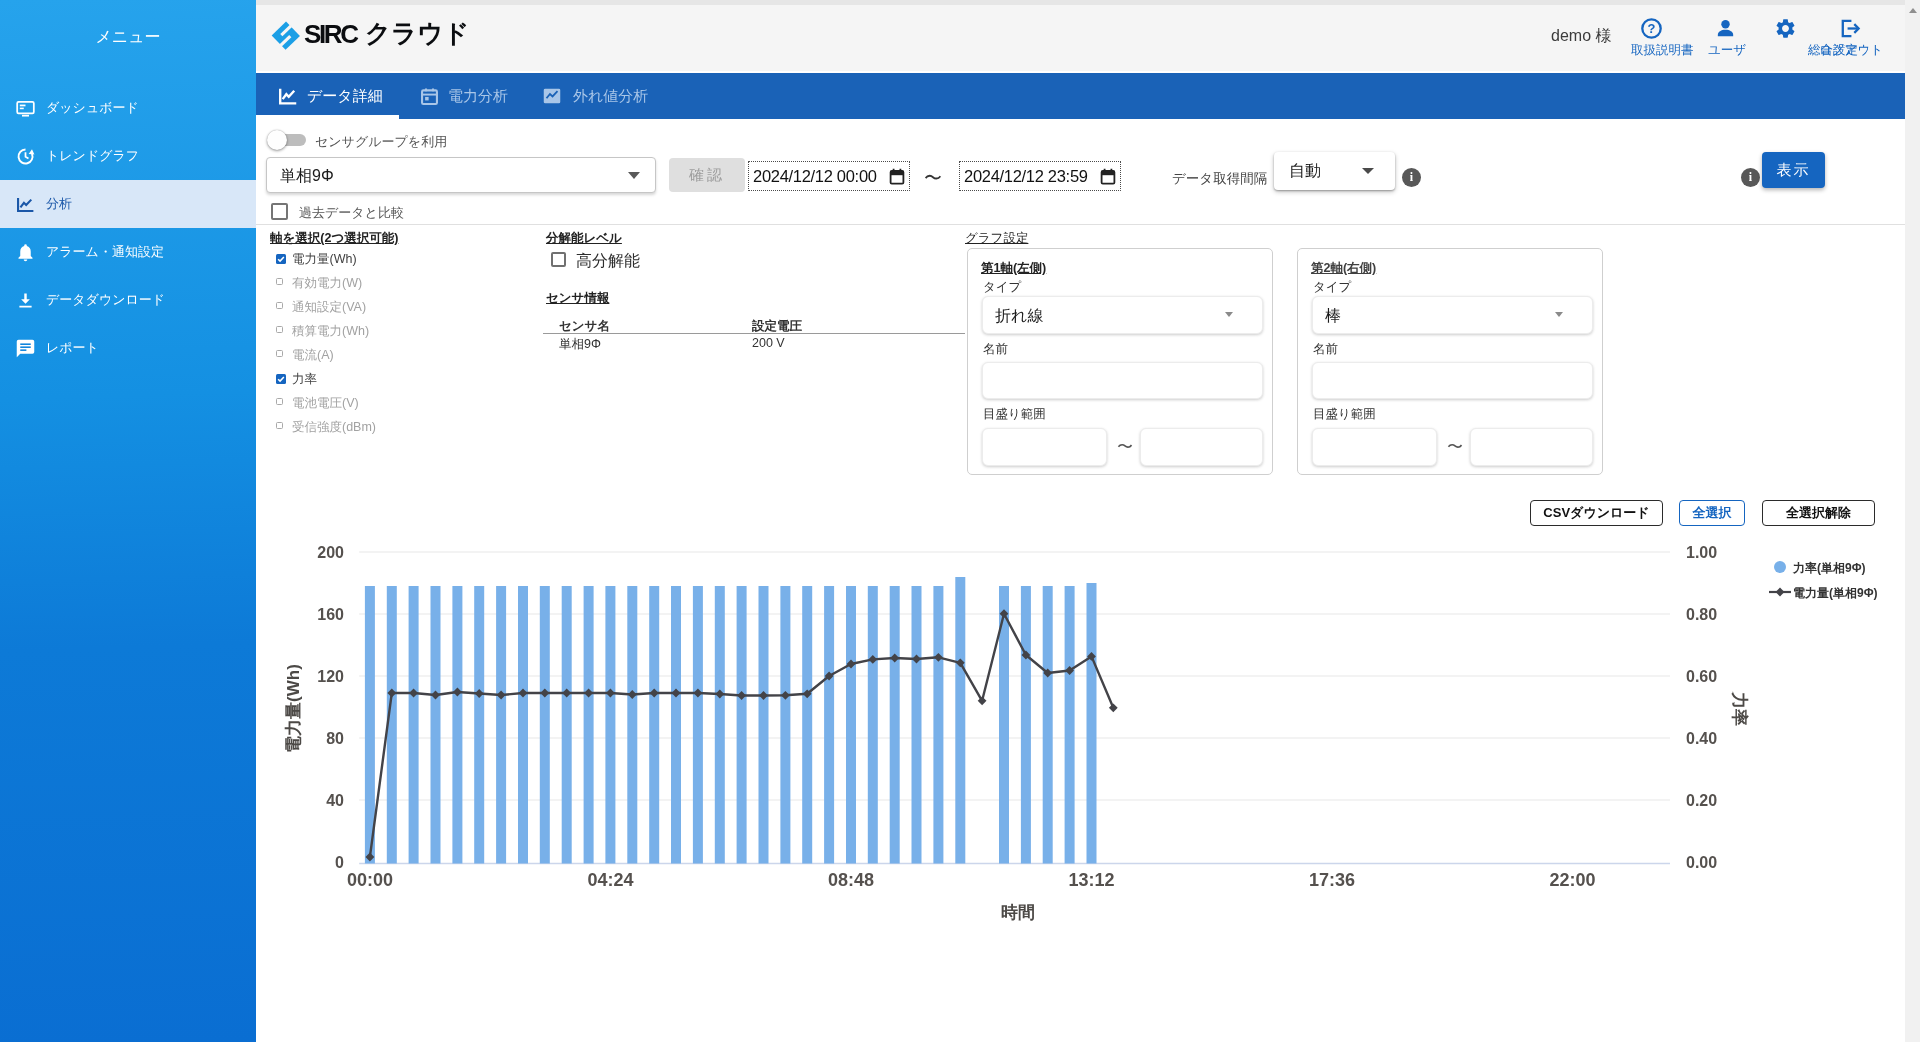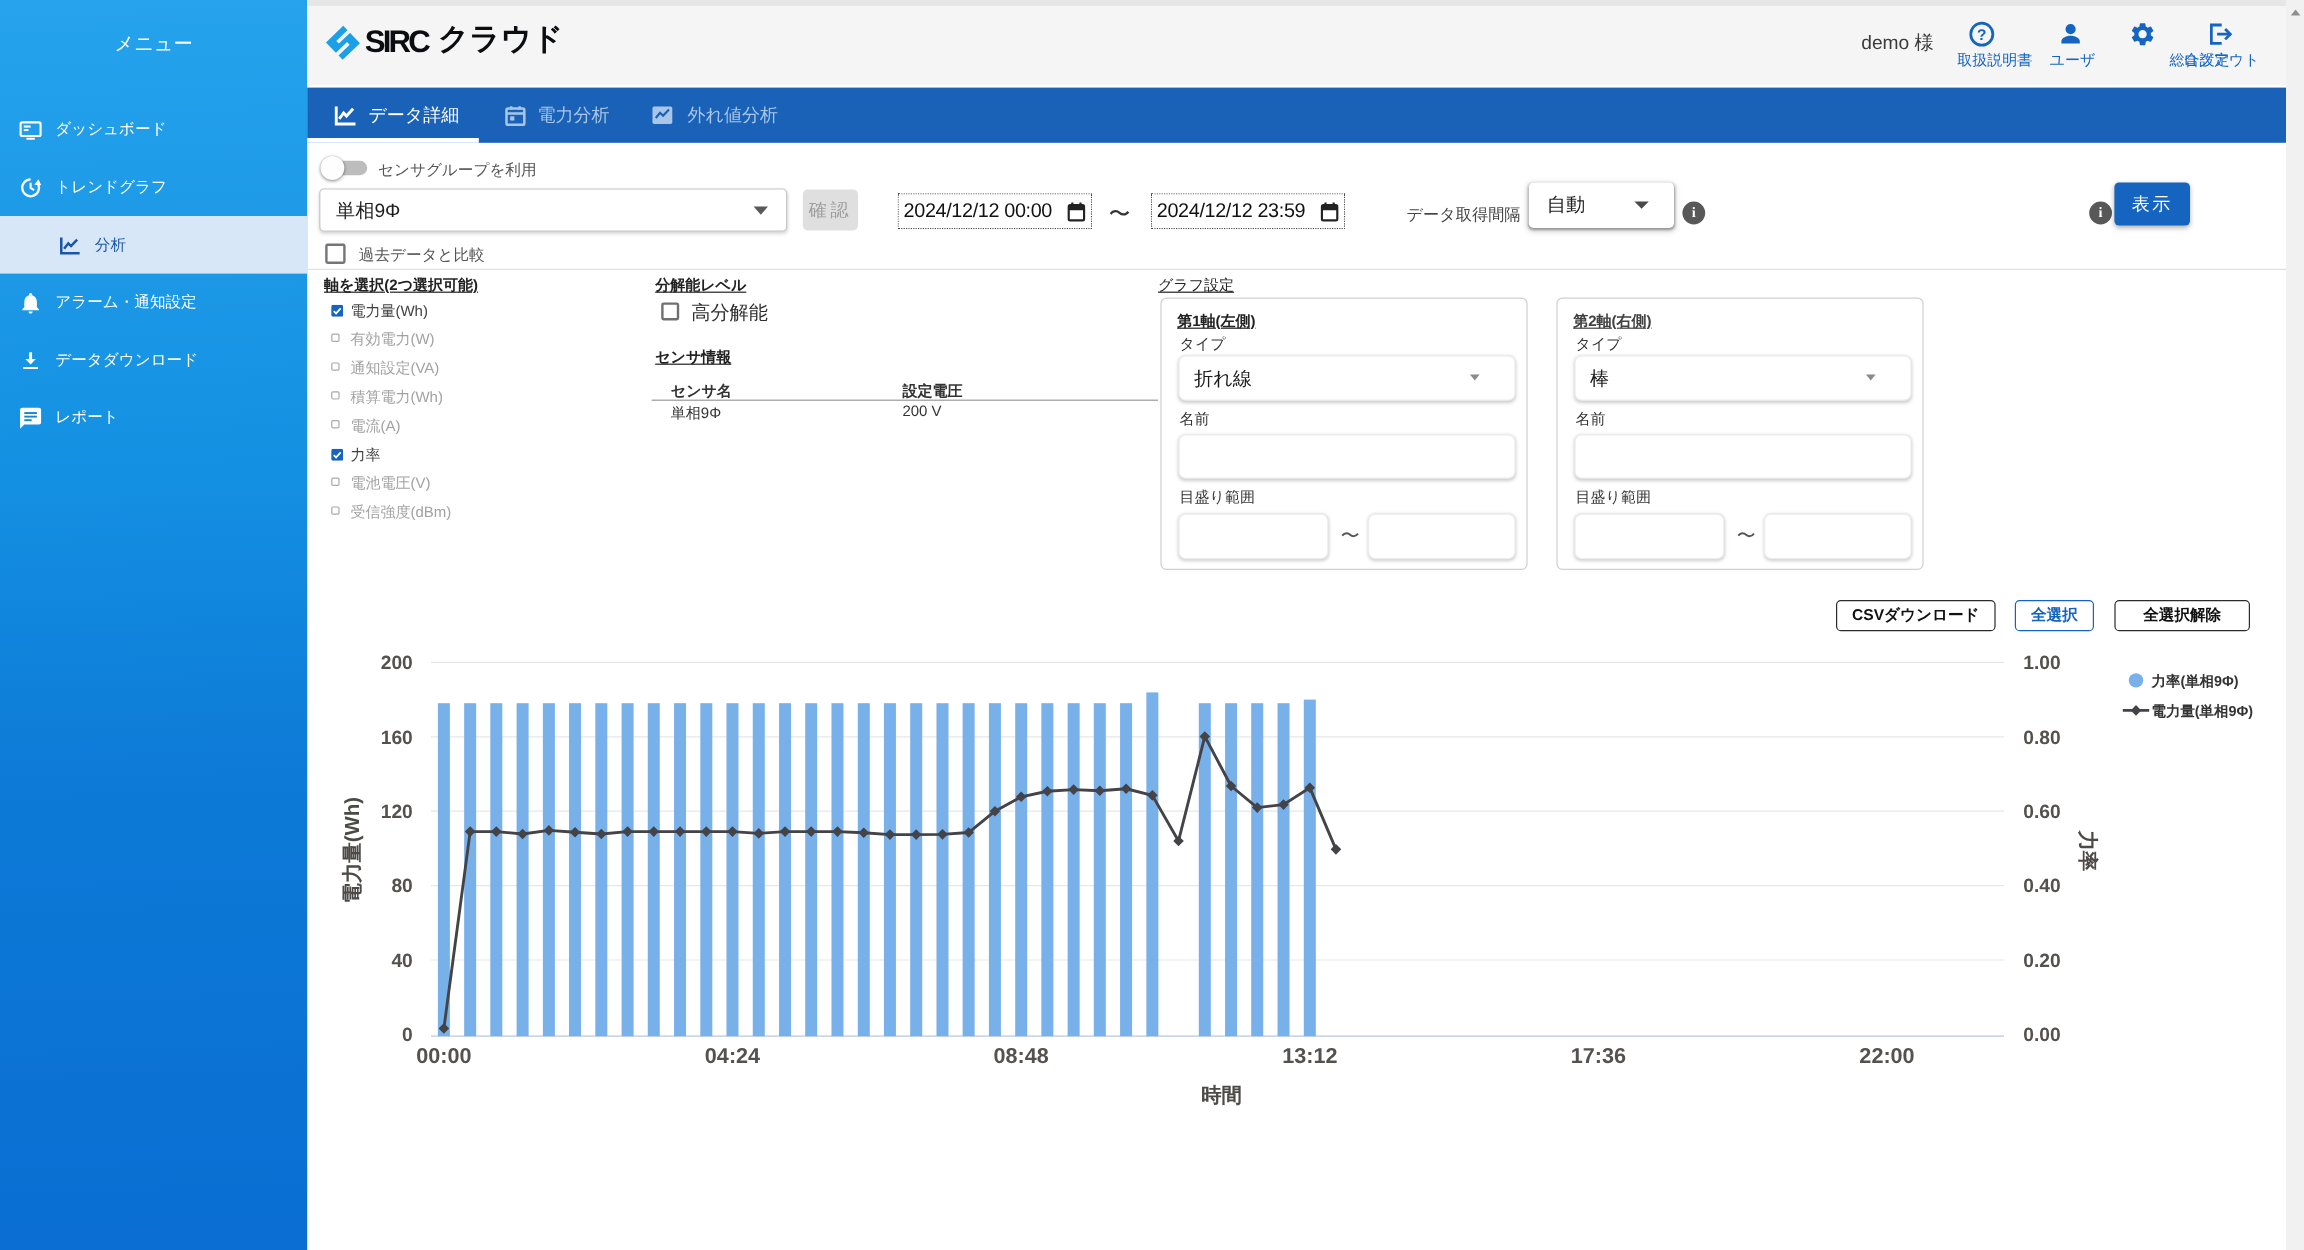--- a/index.html
+++ b/index.html
@@ -26,21 +26,21 @@
 <div class="abs" style="left:0;top:132px;width:256px;height:48px;display:flex;align-items:center;">
     <div style="width:21px;height:21px;margin-left:15px;">
       <svg width="21" height="21" viewBox="0 0 24 24">
         <path d="M12 4 a8 8 0 1 0 7.4 4.9" fill="none" stroke="#fff" stroke-width="2.2"></path>
         <path d="M22.2 9.6 L15.6 9.2 L19.4 3.8 Z" fill="#fff"></path>
         <path d="M12 7.2 V12.2 L15.4 14.2" fill="none" stroke="#fff" stroke-width="2"></path>
       </svg>
     </div>
     <div style="margin-left:10px;font-size:13px;color:#ffffff;">トレンドグラフ</div>
   </div>
-<div class="abs" style="left:0;top:180px;width:256px;height:48px;background:#d8e7f8;display:flex;align-items:center;padding-left:33px;">
+<div class="abs" style="left:0;top:180px;width:256px;height:48px;background:#d8e7f8;display:flex;align-items:center;">
     <div style="width:21px;height:21px;margin-left:15px;">
       <svg width="21" height="21" viewBox="0 0 24 24">
         <path d="M3.5 4.5 V19.5 H21" fill="none" stroke="#1a57a8" stroke-width="2.4"></path>
         <path d="M6.2 15.2 L10.2 10 L12.8 12.6 L18.6 6.4" fill="none" stroke="#1a57a8" stroke-width="2.4"></path>
       </svg>
     </div>
     <div style="margin-left:10px;font-size:13px;color:#1a57a8;">分析</div>
   </div>
 <div class="abs" style="left:0;top:228px;width:256px;height:48px;display:flex;align-items:center;">
     <div style="width:21px;height:21px;margin-left:15px;">
@@ -136,21 +136,21 @@
       <path d="M6 14.5 L9.8 9.8 L12.6 12.4 L18 6.8" fill="none" stroke="#1a62b7" stroke-width="2"></path>
     </svg>
   </div>
 <div class="abs" style="left:573px;top:87px;font-size:15px;font-weight:500;color:#a9c6e8;">外れ値分析</div>
 <div class="abs" style="left:271px;top:133.5px;width:35px;height:12px;border-radius:6px;background:#bdbdbd;"></div>
 <div class="abs" style="left:267px;top:130px;width:20px;height:20px;border-radius:50%;background:#fefefe;box-shadow:0 1px 3px rgba(0,0,0,.4),0 0 1px rgba(0,0,0,.3);"></div>
 <div class="abs" style="left:315px;top:133px;font-size:13px;color:#555;">センサグループを利用</div>
 <div class="abs" style="left:266px;top:157px;width:390px;height:36px;background:#fff;border:1px solid #c6c6c6;border-radius:4px;box-shadow:0 2px 3px rgba(0,0,0,.16);"></div>
 <div class="abs" style="left:280px;top:166px;font-size:16px;color:#1c1c1c;">単相9Φ</div>
 <div class="abs" style="left:628px;top:172px;width:0;height:0;border-left:6.5px solid transparent;border-right:6.5px solid transparent;border-top:7px solid #595959;"></div>
-<div class="abs" style="left:669px;top:158px;width:46px;height:34px;background:#dfdfdf;border-radius:4px;display:flex;align-items:center;justify-content:center;font-size:15px;color:#9d9d9d;letter-spacing:3px;">確認</div>
+<div class="abs" style="left:669px;top:158px;width:76px;height:34px;background:#dfdfdf;border-radius:4px;display:flex;align-items:center;justify-content:center;font-size:15px;color:#9d9d9d;letter-spacing:3px;">確認</div>
 <div class="abs" style="left:748px;top:161px;width:162px;height:30px;border:1.5px dotted #4a4a4a;border-radius:1px;display:flex;align-items:center;">
     <span style="font-size:16.5px;letter-spacing:-0.3px;color:#111;margin-left:4px;white-space:pre;">2024/12/12 00:00</span>
     <span style="margin-left:auto;margin-right:4px;margin-top:1px;">
       <svg width="16" height="17" viewBox="0 0 16 17">
         <rect x="1.6" y="3" width="12.8" height="12.6" rx="1.2" fill="none" stroke="#222" stroke-width="1.8"></rect>
         <path d="M1.6 3 H14.4 V7.2 H1.6 Z" fill="#222"></path>
         <path d="M4.6 0.8 V3.6 M11.4 0.8 V3.6" stroke="#222" stroke-width="1.8"></path>
       </svg>
     </span>
   </div>

